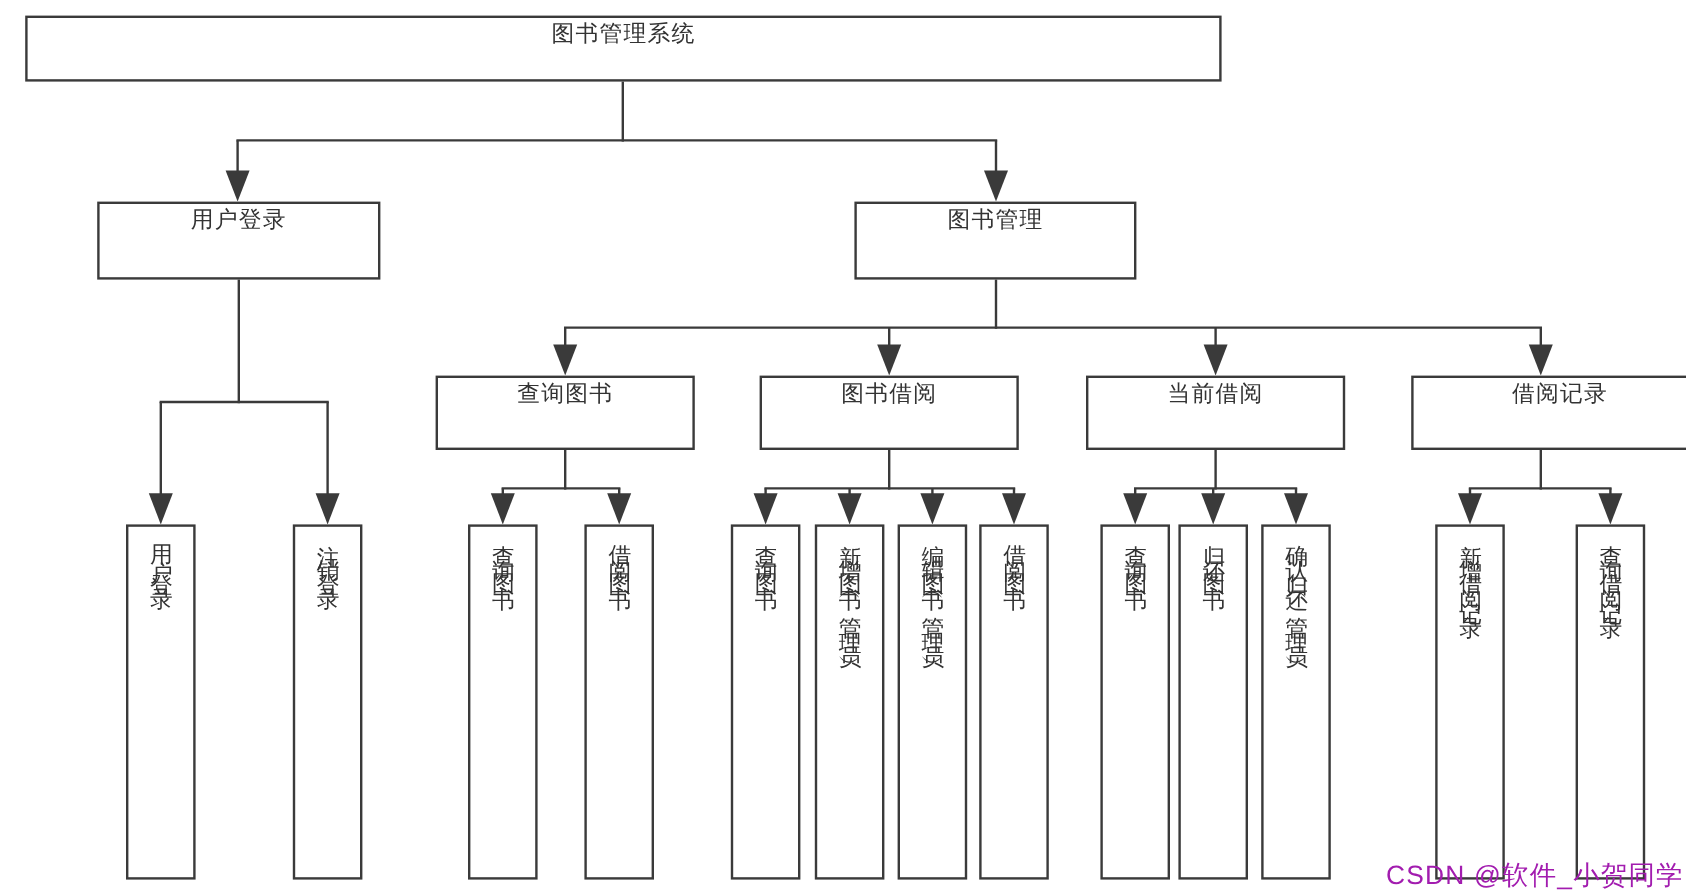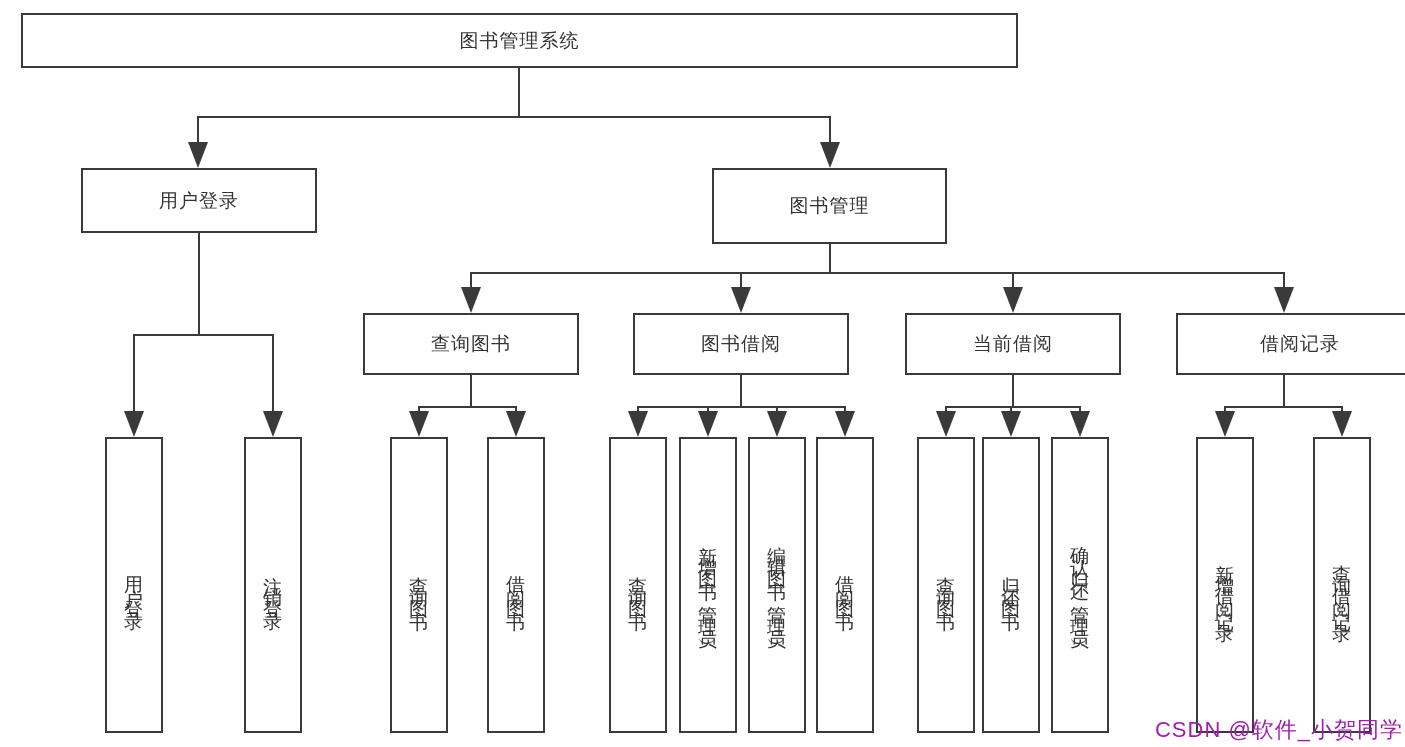--- a/index.html
+++ b/index.html
@@ -15,21 +15,21 @@
     position: absolute;
     left: 0; top: 0;
     width: 1405px; height: 747px;
   }
   .box {
     position: absolute;
     box-sizing: border-box;
     background: #ffffff;
     border: 2px solid #3a3a3a;
     display: flex;
-    align-items: center;
+    align-items: flex-start;
     justify-content: center;
     color: #333333;
   }
   .hbox span {
     font-size: 19px;
     letter-spacing: 1px;
     white-space: nowrap;
   }
   .vbox span {
     writing-mode: vertical-rl;
@@ -108,21 +108,21 @@
       <polygon points="1332,411 1352,411 1342,437" fill="#3a3a3a"></polygon>
     </svg>
 
   <div class="box hbox" style="left:21px; top:13px; width:997px; height:55px;">
     <span>图书管理系统</span>
   </div>
 
   <div class="box hbox" style="left:81px; top:168px; width:236px; height:65px;">
     <span>用户登录</span>
   </div>
-  <div class="box hbox" style="left:712px; top:168px; width:235px; height:76px;">
+  <div class="box hbox" style="left:712px; top:168px; width:235px; height:65px;">
     <span>图书管理</span>
   </div>
 
   <div class="box hbox" style="left:363px; top:313px; width:216px; height:62px;">
     <span>查询图书</span>
   </div>
   <div class="box hbox" style="left:905px; top:313px; width:216px; height:62px;">
     <span>当前借阅</span>
   </div>
   <div class="box hbox" style="left:633px; top:313px; width:216px; height:62px;">

